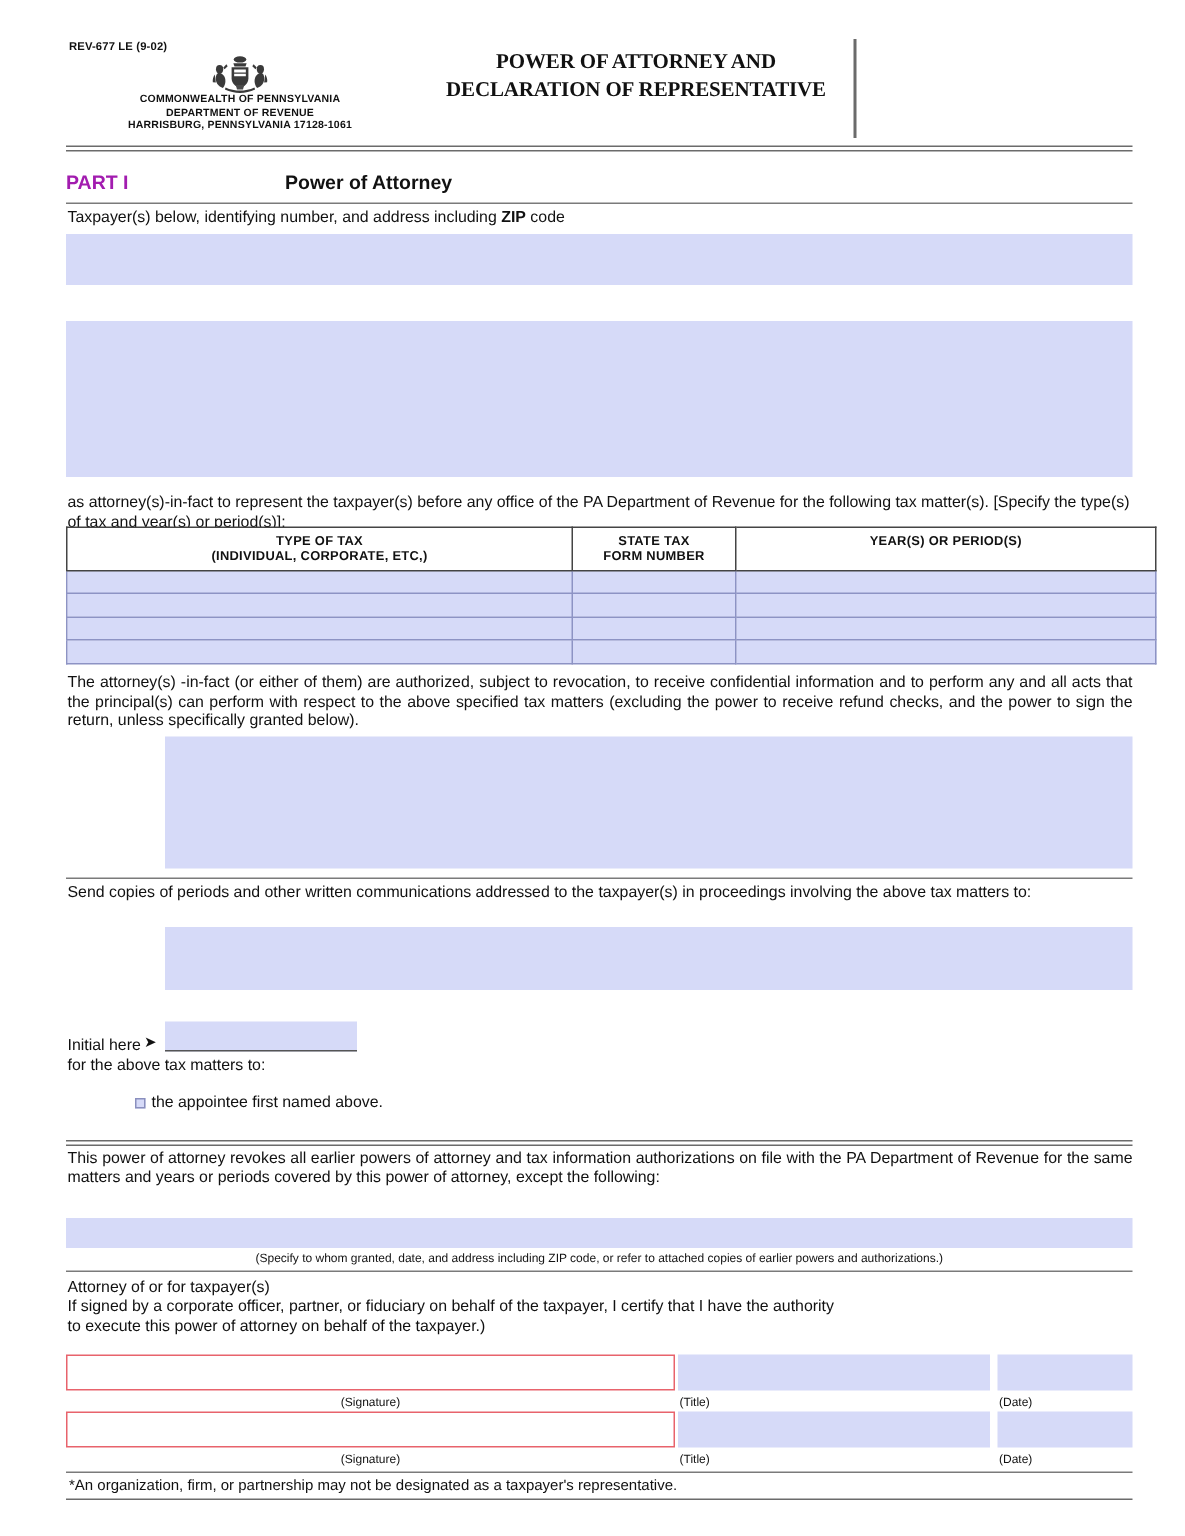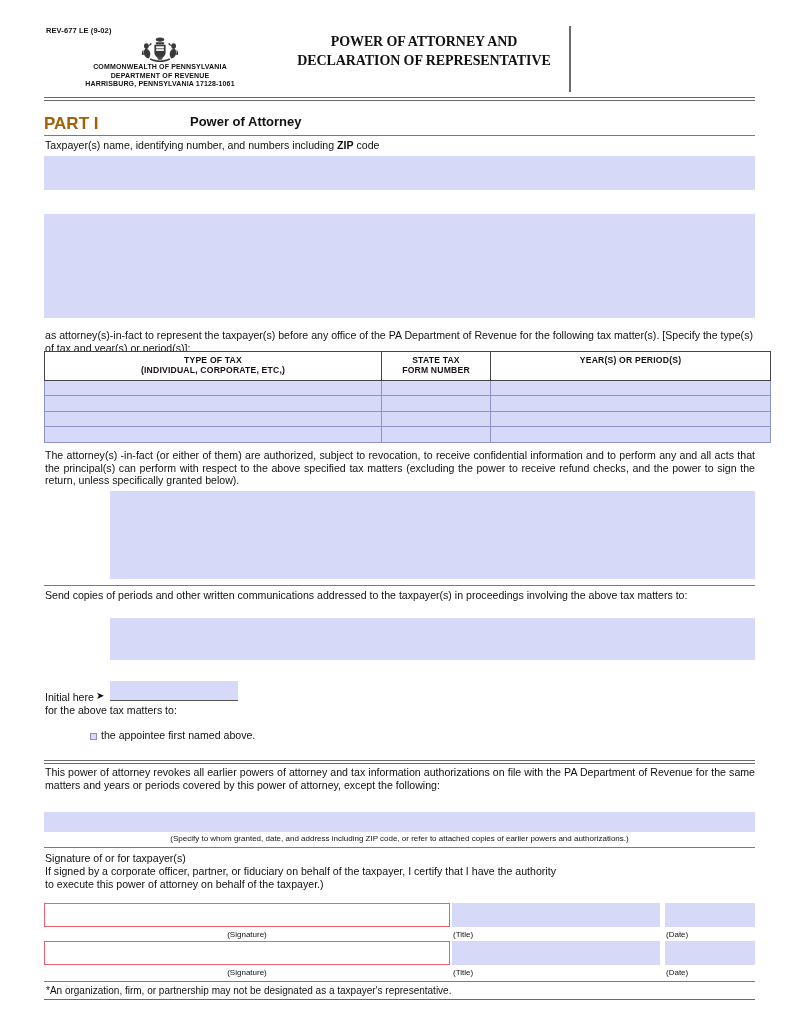--- a/index.html
+++ b/index.html
@@ -24,21 +24,21 @@
 
   .rule-double{position:absolute;left:44px;width:711px;border-top:1.6px solid #6b6b6b;}
   .rule-double:after{content:"";position:absolute;left:0;top:2.2px;width:100%;
                      border-top:1.6px solid #6b6b6b;}
 
   
   .txt{position:absolute;font-size:10.6px;line-height:12.6px;color:#111;}
   .just{text-align:justify;}
   .b{font-weight:bold;}
 
-  .parthead{position:absolute;left:44px;top:114px;font-size:17px;font-weight:bold;color:#a16207;}
+  .parthead{position:absolute;left:44px;top:114px;font-size:13px;font-weight:bold;color:#a21caf;}
   .parttitle{position:absolute;left:190px;top:114px;font-size:13px;font-weight:bold;color:#111;}
 
   .hline{position:absolute;border-top:1px solid #7a7a7a;}
 
   
   .field{position:absolute;background:#d6daf8;box-sizing:border-box;}
   .field-sig{position:absolute;background:#ffffff;border:1.3px solid #e8636c;box-sizing:border-box;}
 
   
   .tbl{position:absolute;left:44px;top:351px;width:711px;border-collapse:collapse;
@@ -97,21 +97,21 @@
     </div>
   </div>
 
   <div class="rule-double" style="top:97px;"></div>
 
   <div class="parthead">PART I</div>
   <div class="parttitle">Power of Attorney</div>
   <div class="hline" style="left:44px;top:135px;width:711px;"></div>
 
   <div class="txt" style="left:45px;top:139px;width:700px;">
-    <span>Taxpayer(s) name, identifying number, and numbers including </span><span class="b">ZIP</span><span> code</span>
+    <span>Taxpayer(s) below, identifying number, and address including </span><span class="b">ZIP</span><span> code</span>
   </div>
   <div class="field" style="left:44px;top:156px;width:711px;height:34px;"></div>
 
   <div class="field" style="left:44px;top:214px;width:711px;height:104px;"></div>
 
   <div class="txt" style="left:45px;top:329px;width:710px;">as attorney(s)-in-fact to represent the taxpayer(s) before any office of the PA Department of Revenue for the following tax matter(s). [Specify the type(s) of tax and year(s) or period(s)]:</div>
 
   <table class="tbl">
     <thead>
       <tr>
@@ -170,21 +170,21 @@
     <span class="chkbox"></span><span>the appointee first named above.</span>
   </div>
 
   <div class="rule-double" style="top:760px;"></div>
 
   <div class="txt just" style="left:45px;top:766px;width:710px;">This power of attorney revokes all earlier powers of attorney and tax information authorizations on file with the PA Department of Revenue for the same matters and years or periods covered by this power of attorney, except the following:</div>
   <div class="field" style="left:44px;top:812px;width:711px;height:20px;"></div>
   <div class="caplabel capcenter" style="left:44px;top:834px;width:711px;">(Specify to whom granted, date, and address including ZIP code, or refer to attached copies of earlier powers and authorizations.)</div>
   <div class="hline" style="left:44px;top:847px;width:711px;"></div>
 
-  <div class="txt" style="left:45px;top:852px;">Signature of or for taxpayer(s)</div>
+  <div class="txt" style="left:45px;top:852px;">Attorney of or for taxpayer(s)</div>
   <div class="txt" style="left:45px;top:865px;">If signed by a corporate officer, partner, or fiduciary on behalf of the taxpayer, I certify that I have the authority</div>
   <div class="txt" style="left:45px;top:878px;">to execute this power of attorney on behalf of the taxpayer.)</div>
 
   <div class="field-sig" style="left:44px;top:903px;width:406px;height:24px;"></div>
   <div class="field" style="left:452px;top:903px;width:208px;height:24px;"></div>
   <div class="field" style="left:665px;top:903px;width:90px;height:24px;"></div>
   <div class="caplabel capcenter" style="left:44px;top:930px;width:406px;">(Signature)</div>
   <div class="caplabel" style="left:453px;top:930px;">(Title)</div>
   <div class="caplabel" style="left:666px;top:930px;">(Date)</div>
 

